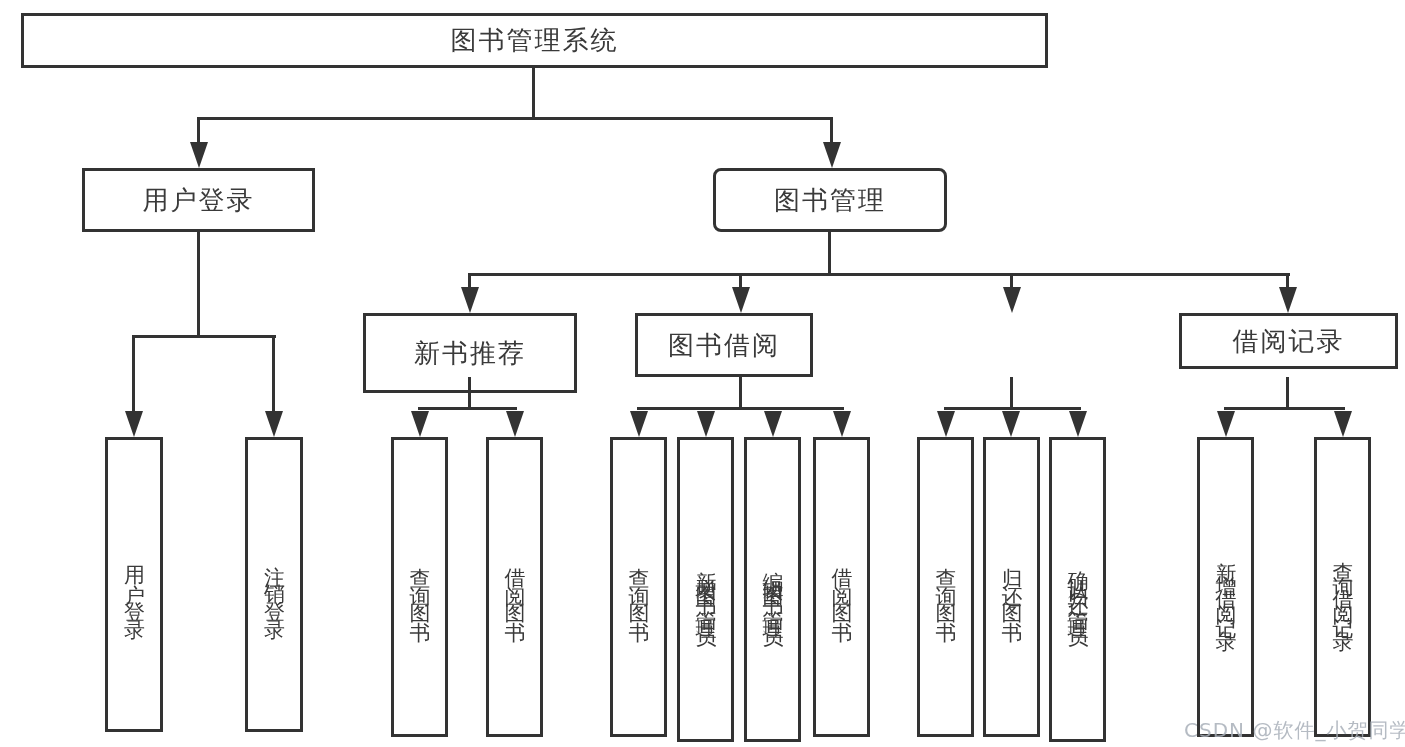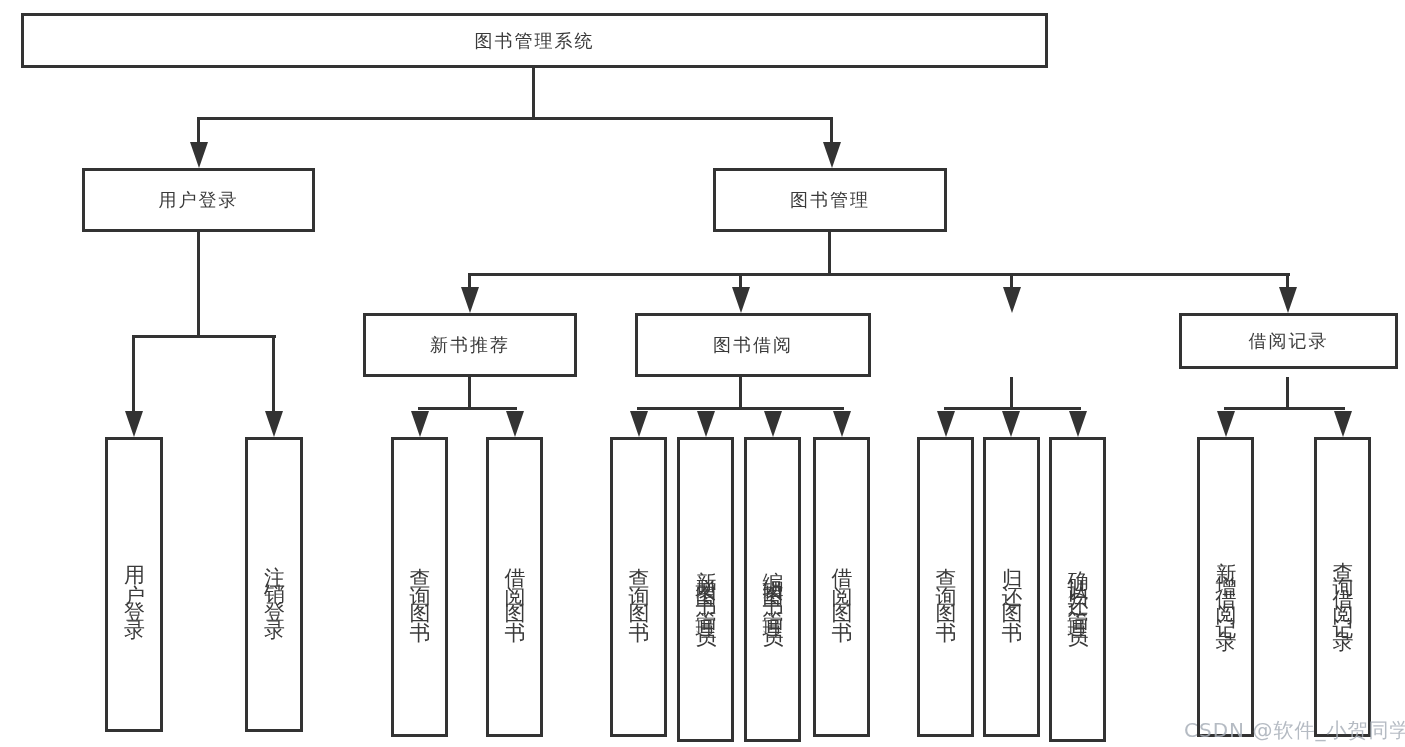--- a/index.html
+++ b/index.html
@@ -4,21 +4,21 @@
 <style>
   html,body{margin:0;padding:0;background:#ffffff;}
   .stage{
     position:relative;width:1405px;height:747px;background:#ffffff;overflow:hidden;
     font-family:"DejaVu Sans","Liberation Sans",sans-serif;
   }
   .box{
     position:absolute;box-sizing:border-box;border:3px solid #333333;background:#ffffff;
     display:flex;align-items:center;justify-content:center;color:#3a3a3a;
   }
-  .hlabel{font-size:18px;letter-spacing:2px;white-space:nowrap;}
+  .hlabel{font-size:26px;letter-spacing:2px;white-space:nowrap;}
   .vlabel{
     writing-mode:vertical-rl;font-size:21px;color:#3a3a3a;line-height:1;
     white-space:nowrap;
   }
   .vs{letter-spacing:18px;}  
   .vm{letter-spacing:14px;}  
   .vl{letter-spacing:8px;}   
   .line{position:absolute;background:#333333;}
   .tri{
     position:absolute;width:0;height:0;
@@ -42,21 +42,21 @@
   <div class="line" style="left:532px;top:68px;width:3px;height:49px;"></div>
   <div class="line" style="left:197px;top:117px;width:636px;height:3px;"></div>
   <div class="line" style="left:197px;top:120px;width:3px;height:26px;"></div>
   <div class="tri" style="left:190px;top:142px;"></div>
   <div class="line" style="left:830px;top:120px;width:3px;height:26px;"></div>
   <div class="tri" style="left:823px;top:142px;"></div>
 
   <div class="box" style="left:82px;top:168px;width:233px;height:64px;">
     <span class="hlabel">用户登录</span>
   </div>
-  <div class="box" style="left:713px;top:168px;width:234px;height:64px;">
+  <div class="box" style="left:713px;top:168px;width:234px;height:64px;border-radius:8px;">
     <span class="hlabel">图书管理</span>
   </div>
 
   <div class="line" style="left:197px;top:232px;width:3px;height:103px;"></div>
   <div class="line" style="left:132px;top:335px;width:144px;height:3px;"></div>
   <div class="line" style="left:132px;top:338px;width:3px;height:76px;"></div>
   <div class="tri" style="left:125px;top:411px;"></div>
   <div class="line" style="left:272px;top:338px;width:3px;height:76px;"></div>
   <div class="tri" style="left:265px;top:411px;"></div>
 
@@ -64,24 +64,24 @@
   <div class="line" style="left:468px;top:273px;width:822px;height:3px;"></div>
   <div class="line" style="left:468px;top:276px;width:3px;height:14px;"></div>
   <div class="tri" style="left:461px;top:287px;"></div>
   <div class="line" style="left:739px;top:276px;width:3px;height:14px;"></div>
   <div class="tri" style="left:732px;top:287px;"></div>
   <div class="line" style="left:1010px;top:276px;width:3px;height:14px;"></div>
   <div class="tri" style="left:1003px;top:287px;"></div>
   <div class="line" style="left:1286px;top:276px;width:3px;height:14px;"></div>
   <div class="tri" style="left:1279px;top:287px;"></div>
 
-  <div class="box" style="left:363px;top:313px;width:214px;height:64px;">
+  <div class="box" style="left:363px;top:313px;width:214px;height:80px;">
     <span class="hlabel">新书推荐</span>
   </div>
-  <div class="box" style="left:635px;top:313px;width:236px;height:64px;">
+  <div class="box" style="left:635px;top:313px;width:178px;height:64px;">
     <span class="hlabel">图书借阅</span>
   </div>
   <div class="box" style="left:1179px;top:313px;width:219px;height:56px;">
     <span class="hlabel">借阅记录</span>
   </div>
 
   <div class="line" style="left:468px;top:377px;width:3px;height:30px;"></div>
   <div class="line" style="left:418px;top:407px;width:99px;height:3px;"></div>
   <div class="tri" style="left:411px;top:411px;"></div>
   <div class="tri" style="left:506px;top:411px;"></div>

